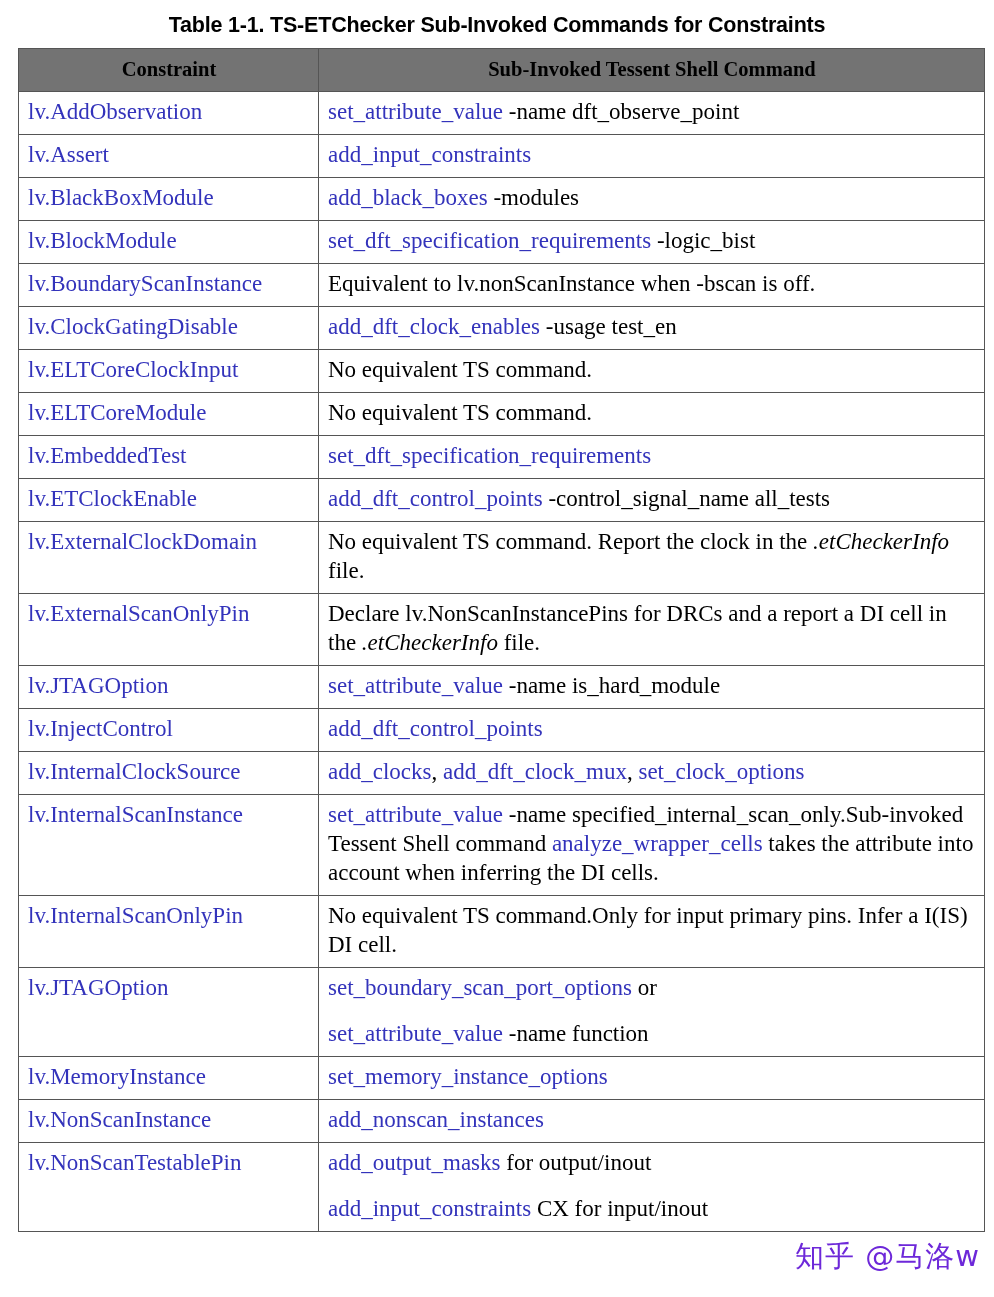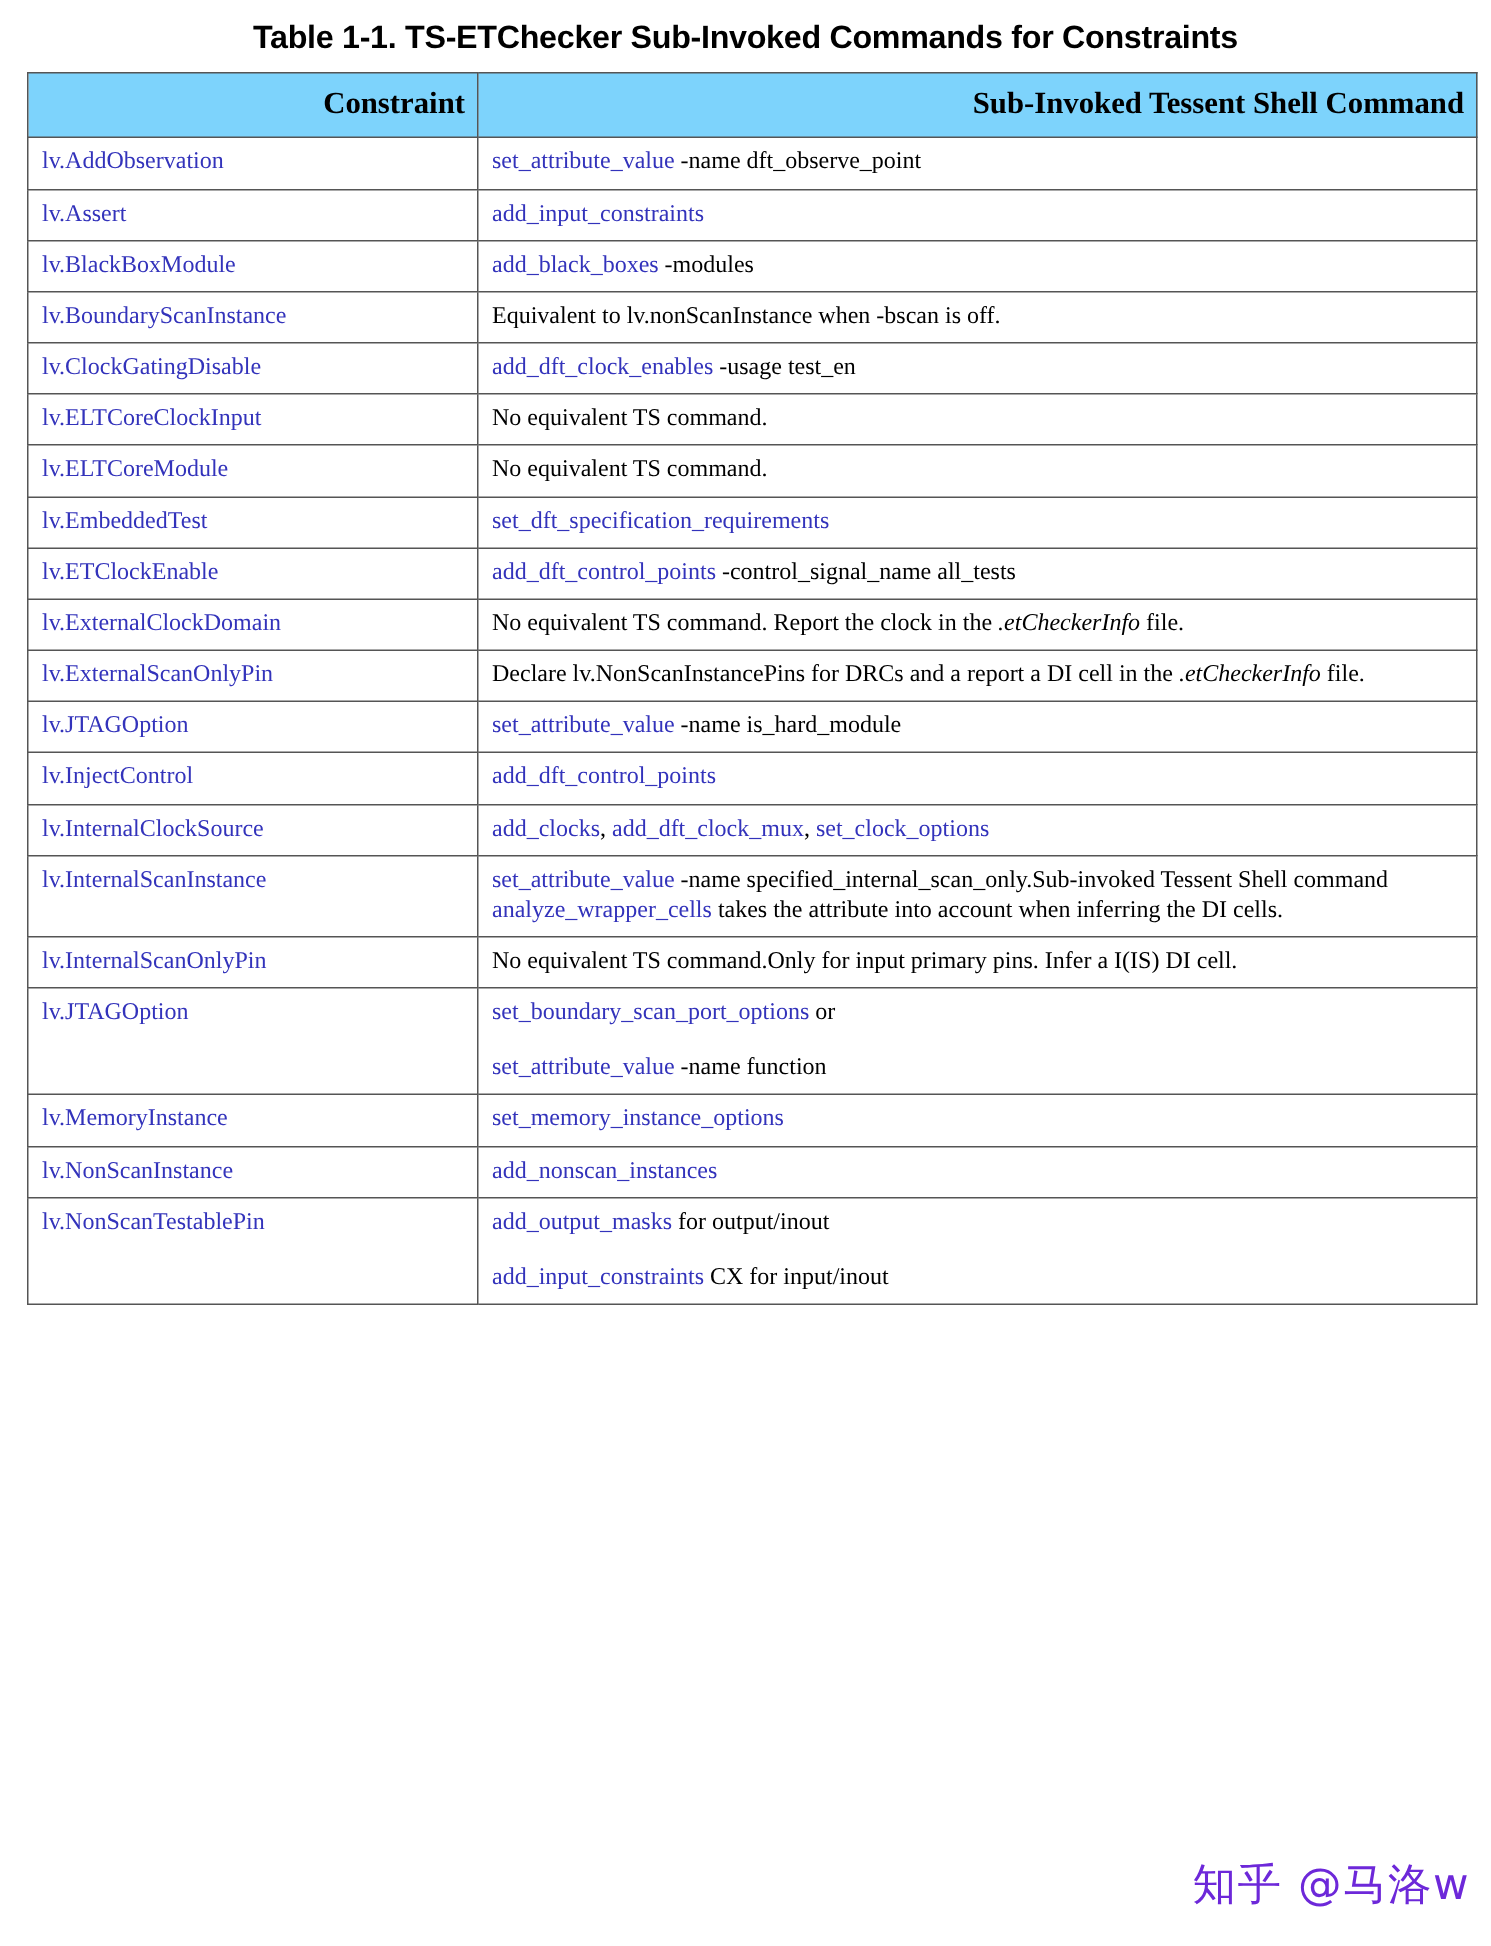--- a/index.html
+++ b/index.html
@@ -44,33 +44,33 @@
   }
 
   table.cmd-table col.c1 { width: 300px; }
   table.cmd-table col.c2 { width: 666px; }
 
   table.cmd-table th,
   table.cmd-table td {
     border: 1px solid #555555;
     vertical-align: top;
     padding: 6px 8px 7px 9px;
-    font-size: 16px;
+    font-size: 23px;
     line-height: 1.26;
   }
 
   table.cmd-table thead th {
-    background: #7dd3fc;
+    background: #737373;
     font-family: "Liberation Serif", "DejaVu Serif", serif;
     font-weight: bold;
     color: #000000;
     font-size: 20.5px;
     padding-top: 8px;
     padding-bottom: 9px;
-    text-align: right;
+    text-align: center;
   }
 
   td.constraint {
     color: #3333bb;
     white-space: nowrap;
   }
 
   td.command {
     color: #000000;
   }
@@ -142,20 +142,26 @@
             <p class="para"><span class="cmd">add_input_constraints</span></p>
           </td>
         </tr>
         <tr>
           <td class="constraint">lv.BlackBoxModule</td>
           <td class="command">
             <p class="para"><span class="cmd">add_black_boxes</span><span class="plain"> -modules</span></p>
           </td>
         </tr>
         <tr>
+          <td class="constraint">lv.BlockModule</td>
+          <td class="command">
+            <p class="para"><span class="cmd">set_dft_specification_requirements</span><span class="plain"> -logic_bist</span></p>
+          </td>
+        </tr>
+        <tr>
           <td class="constraint">lv.BoundaryScanInstance</td>
           <td class="command">
             <p class="para"><span class="plain">Equivalent to lv.nonScanInstance when -bscan is off.</span></p>
           </td>
         </tr>
         <tr>
           <td class="constraint">lv.ClockGatingDisable</td>
           <td class="command">
             <p class="para"><span class="cmd">add_dft_clock_enables</span><span class="plain"> -usage test_en</span></p>
           </td>

